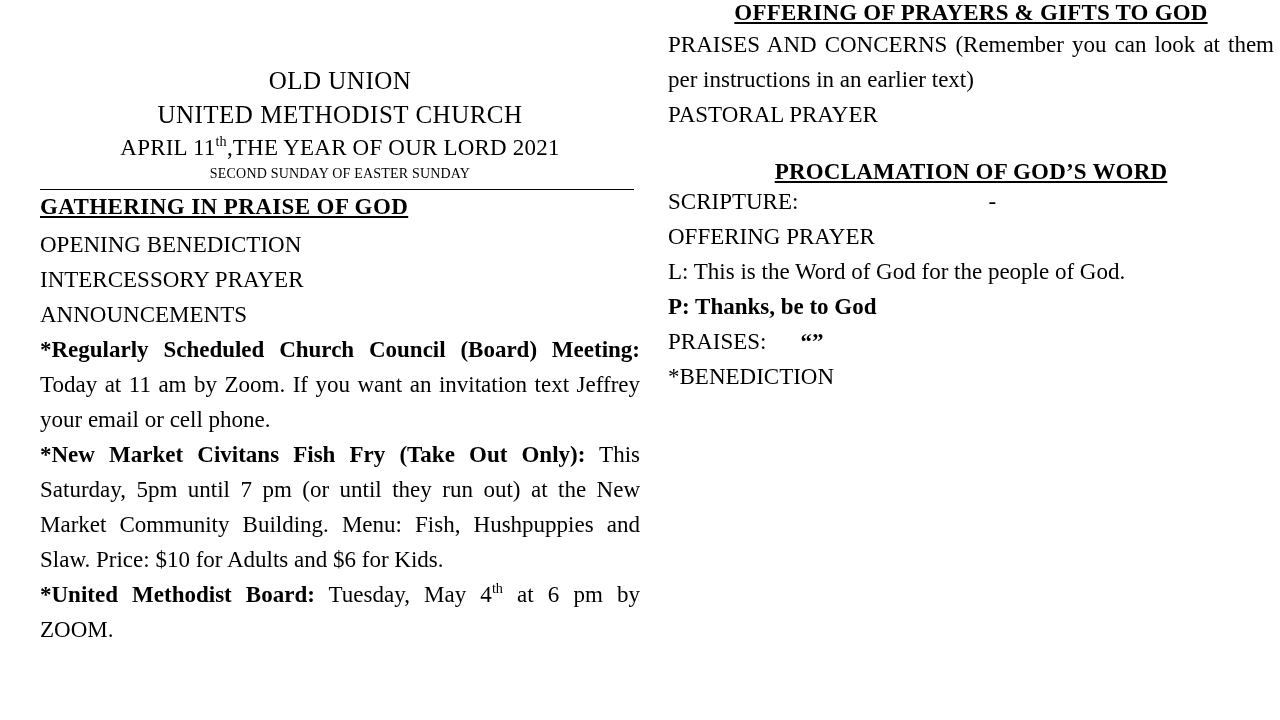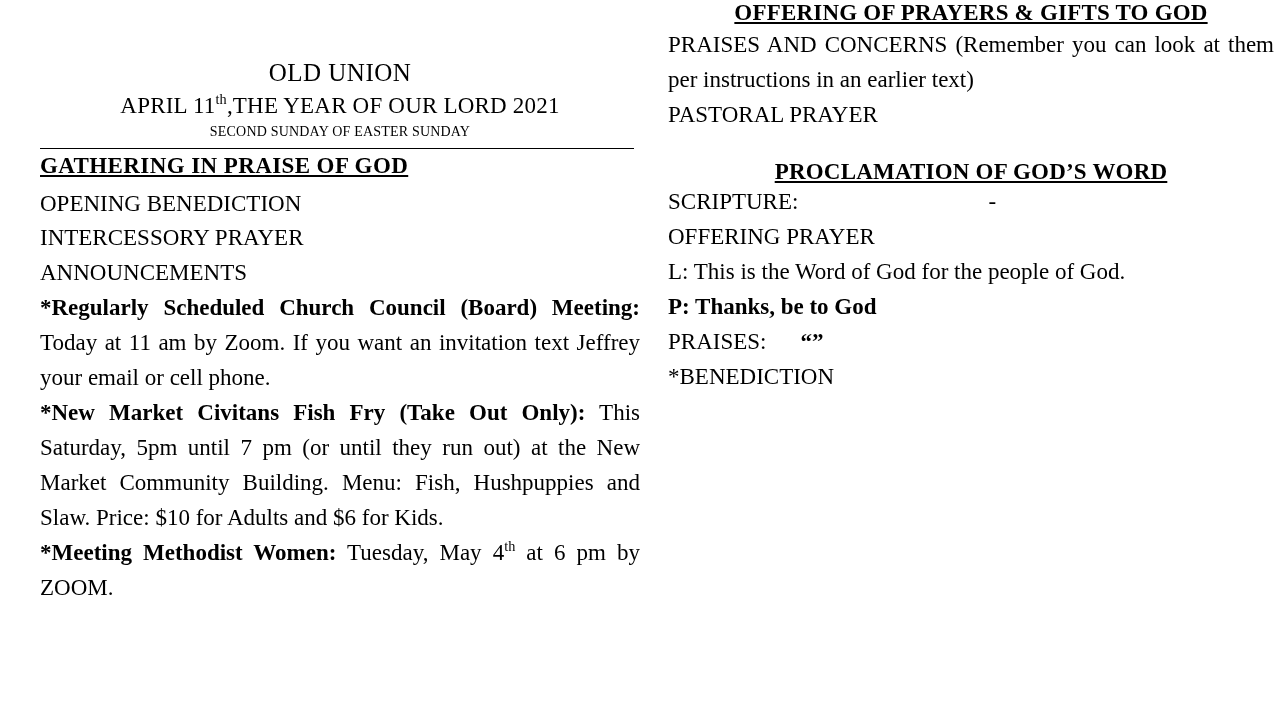--- a/index.html
+++ b/index.html
@@ -19,20 +19,21 @@
     width: 1280px;
     height: 720px;
   }
   .col {
     position: absolute;
     top: 0;
   }
   .col-left {
     left: 40px;
     width: 600px;
+    margin-top: 8px;
   }
   .col-right {
     left: 668px;
     width: 606px;
   }
   .masthead {
     text-align: center;
     padding-top: 56px;
   }
   .mast-line1 {
@@ -123,37 +124,38 @@
 </style>
 </head>
 <body>
 
 <div class="page">
 
   <div class="col col-left">
 
     <div class="masthead">
       <div class="mast-line1">OLD UNION</div>
+      <div class="mast-line2">UNITED METHODIST CHURCH</div>
       <div class="mast-line3"><span>APRIL 11</span><sup>th</sup><span>,THE YEAR OF OUR LORD 2021</span></div>
       <div class="mast-line4">SECOND SUNDAY OF EASTER SUNDAY</div>
     </div>
 
     <hr class="rule">
 
     <div class="section-head">GATHERING IN PRAISE OF GOD</div>
 
     <div class="body-line nojust">OPENING BENEDICTION</div>
     <div class="body-line nojust">INTERCESSORY PRAYER</div>
     <div class="body-line nojust">ANNOUNCEMENTS</div>
 
     <div class="para just"><span class="b">*Regularly Scheduled Church Council (Board) Meeting:</span><span> Today at 11 am by Zoom.  If you want an invitation text Jeffrey your email or cell phone.</span></div>
 
     <div class="para just"><span class="b">*New Market Civitans Fish Fry (Take Out Only):</span><span> This Saturday, 5pm until 7 pm (or until they run out) at the New Market Community Building.  Menu:  Fish, Hushpuppies and Slaw.  Price:  $10 for Adults and $6 for Kids.</span></div>
 
-    <div class="para just"><span class="b">*Meeting Methodist Women:</span><span> Tuesday, May 4</span><sup>th</sup><span> at 6 pm by ZOOM.</span></div>
+    <div class="para just"><span class="b">*United Methodist Board:</span><span> Tuesday, May 4</span><sup>th</sup><span> at 6 pm by ZOOM.</span></div>
 
   </div>
 
   <div class="col col-right">
 
     <div class="right-head-block">
       <div class="section-head-right">OFFERING OF PRAYERS &amp; GIFTS TO GOD</div>
       <div class="para just">PRAISES AND CONCERNS (Remember you can look at them per instructions  in an earlier text)</div>
       <div class="para">PASTORAL  PRAYER</div>
     </div>

